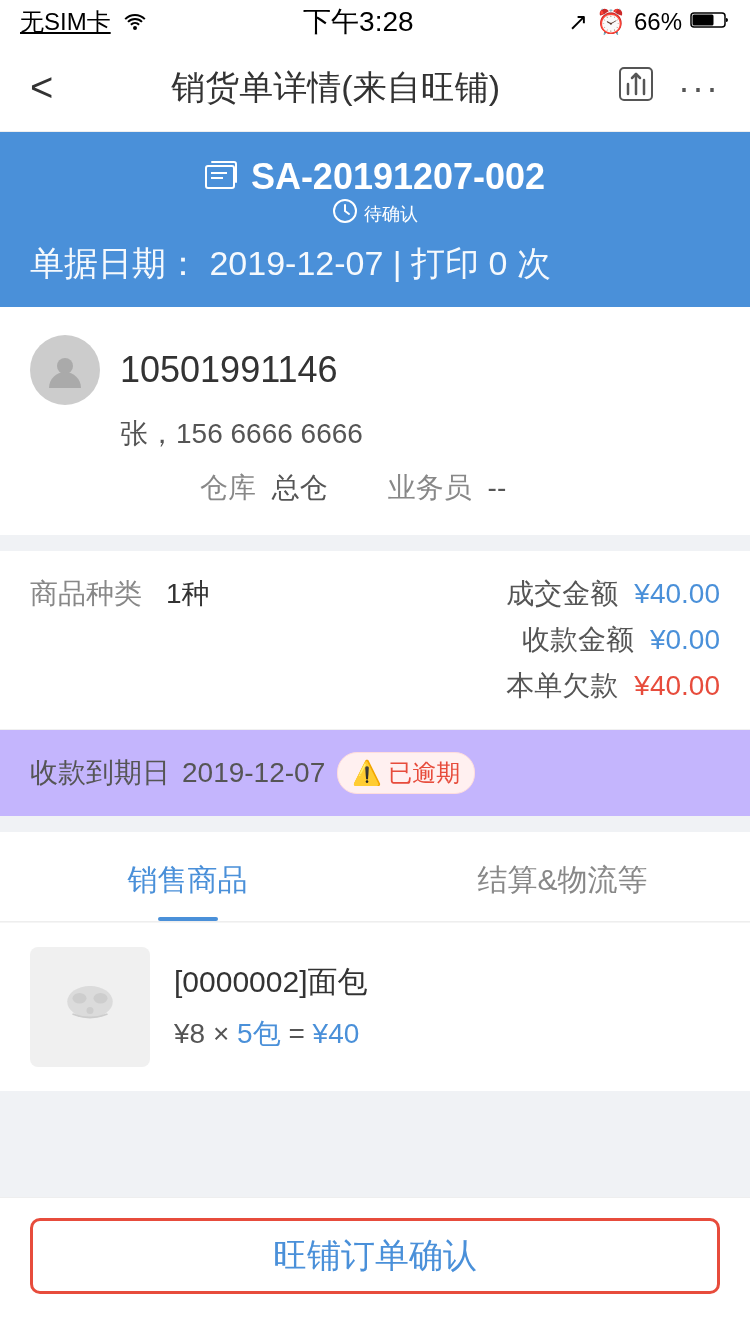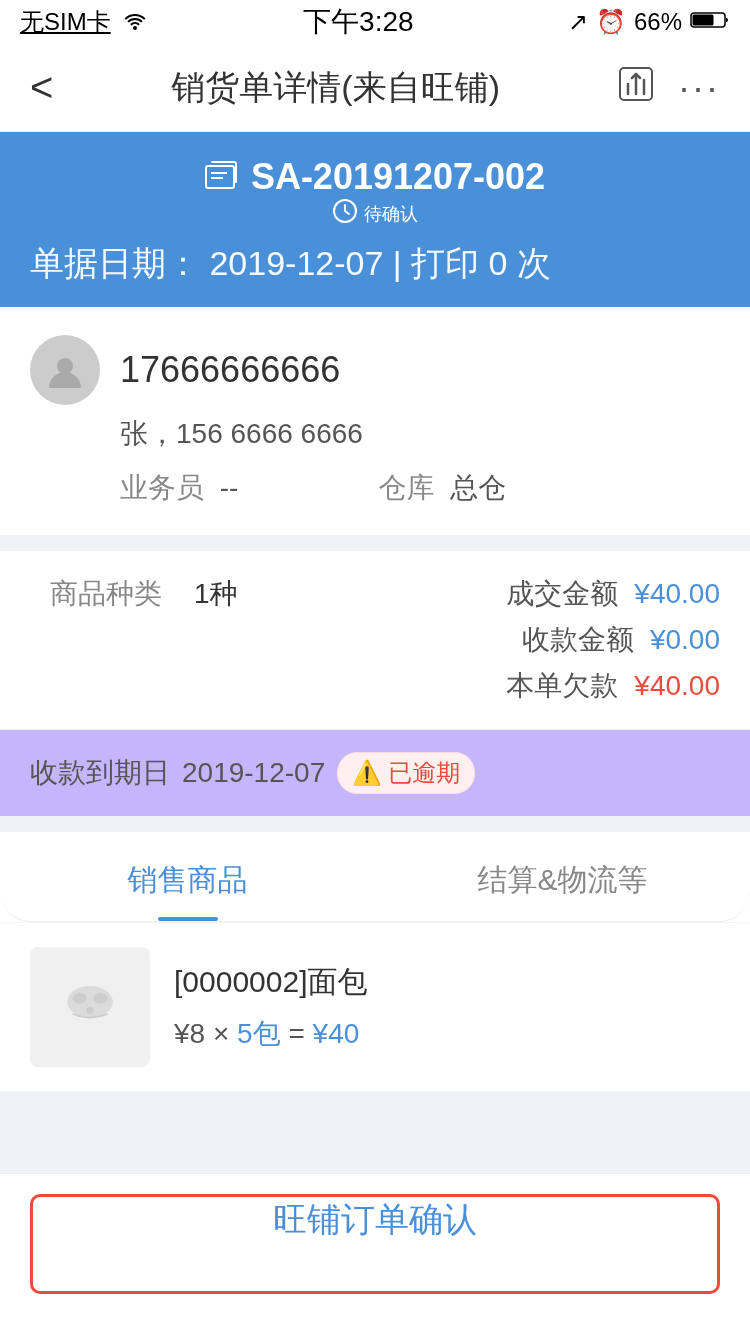--- a/index.html
+++ b/index.html
@@ -135,22 +135,21 @@
     .summary-row {
       display: flex;
       justify-content: space-between;
       align-items: flex-start;
     }
     .summary-left {
       display: flex;
       align-items: center;
       font-size: 28px;
       color: #555;
-      gap: 32px;
-      margin-left: 20px;
+      gap: 24px;
     }
     .summary-right {
       display: flex;
       flex-direction: column;
       align-items: flex-end;
       gap: 8px;
       font-size: 28px;
       color: #555;
     }
     .summary-item {
@@ -187,21 +186,20 @@
     }
 
     
     .tabs-section {
       background: #fff;
       margin-top: 16px;
     }
     .tabs-header {
       display: flex;
       border-bottom: 1px solid #eee;
-      border-radius: 31px;
     }
     .tab-item {
       flex: 1;
       text-align: center;
       padding: 28px 0 20px;
       font-size: 30px;
       color: #888;
       position: relative;
     }
     .tab-item.active {
@@ -263,29 +261,29 @@
       position: fixed;
       bottom: 0;
       left: 0;
       width: 750px;
       background: #fff;
       padding: 20px 30px 40px;
       border-top: 1px solid #eee;
     }
     .confirm-btn {
       width: 100%;
-      height: 100px;
+      height: 76px;
       border: 3px solid #e74c3c;
       border-radius: 10px;
       background: #fff;
       color: #4a90d9;
       font-size: 34px;
       font-weight: 500;
       display: flex;
-      align-items: flex-start;
+      align-items: center;
       justify-content: center;
       cursor: pointer;
     }
   </style>
 </head>
 <body>
 
 <div class="status-bar">
   <div class="status-bar-left">
     <span>无SIM卡</span>
@@ -356,31 +354,31 @@
 </div>
 
 <div class="customer-section">
   <div class="customer-row">
     <div class="avatar">
       <svg viewBox="0 0 40 40" fill="none" xmlns="http://www.w3.org/2000/svg">
         <circle cx="20" cy="16" r="8" fill="#aaa"></circle>
         <path d="M4 38c0-8.8 7.2-16 16-16s16 7.2 16 16" fill="#aaa"></path>
       </svg>
     </div>
-    <span class="customer-phone">17666666666</span>
+    <span class="customer-phone">10501991146</span>
   </div>
   <div class="customer-name">张，156 6666 6666</div>
   <div class="customer-meta">
+    <div style="margin-left:80px;">
+      <span class="meta-label">仓库</span>
+      <span style="margin-left:8px;">总仓</span>
+    </div>
     <div>
       <span class="meta-label">业务员</span>
       <span style="margin-left:8px;">--</span>
-    </div>
-    <div style="margin-left:80px;">
-      <span class="meta-label">仓库</span>
-      <span style="margin-left:8px;">总仓</span>
     </div>
   </div>
 </div>
 
 <div class="divider"></div>
 
 <div class="summary-section">
   <div class="summary-row">
     <div class="summary-left">
       <span class="kind-label">商品种类</span>

